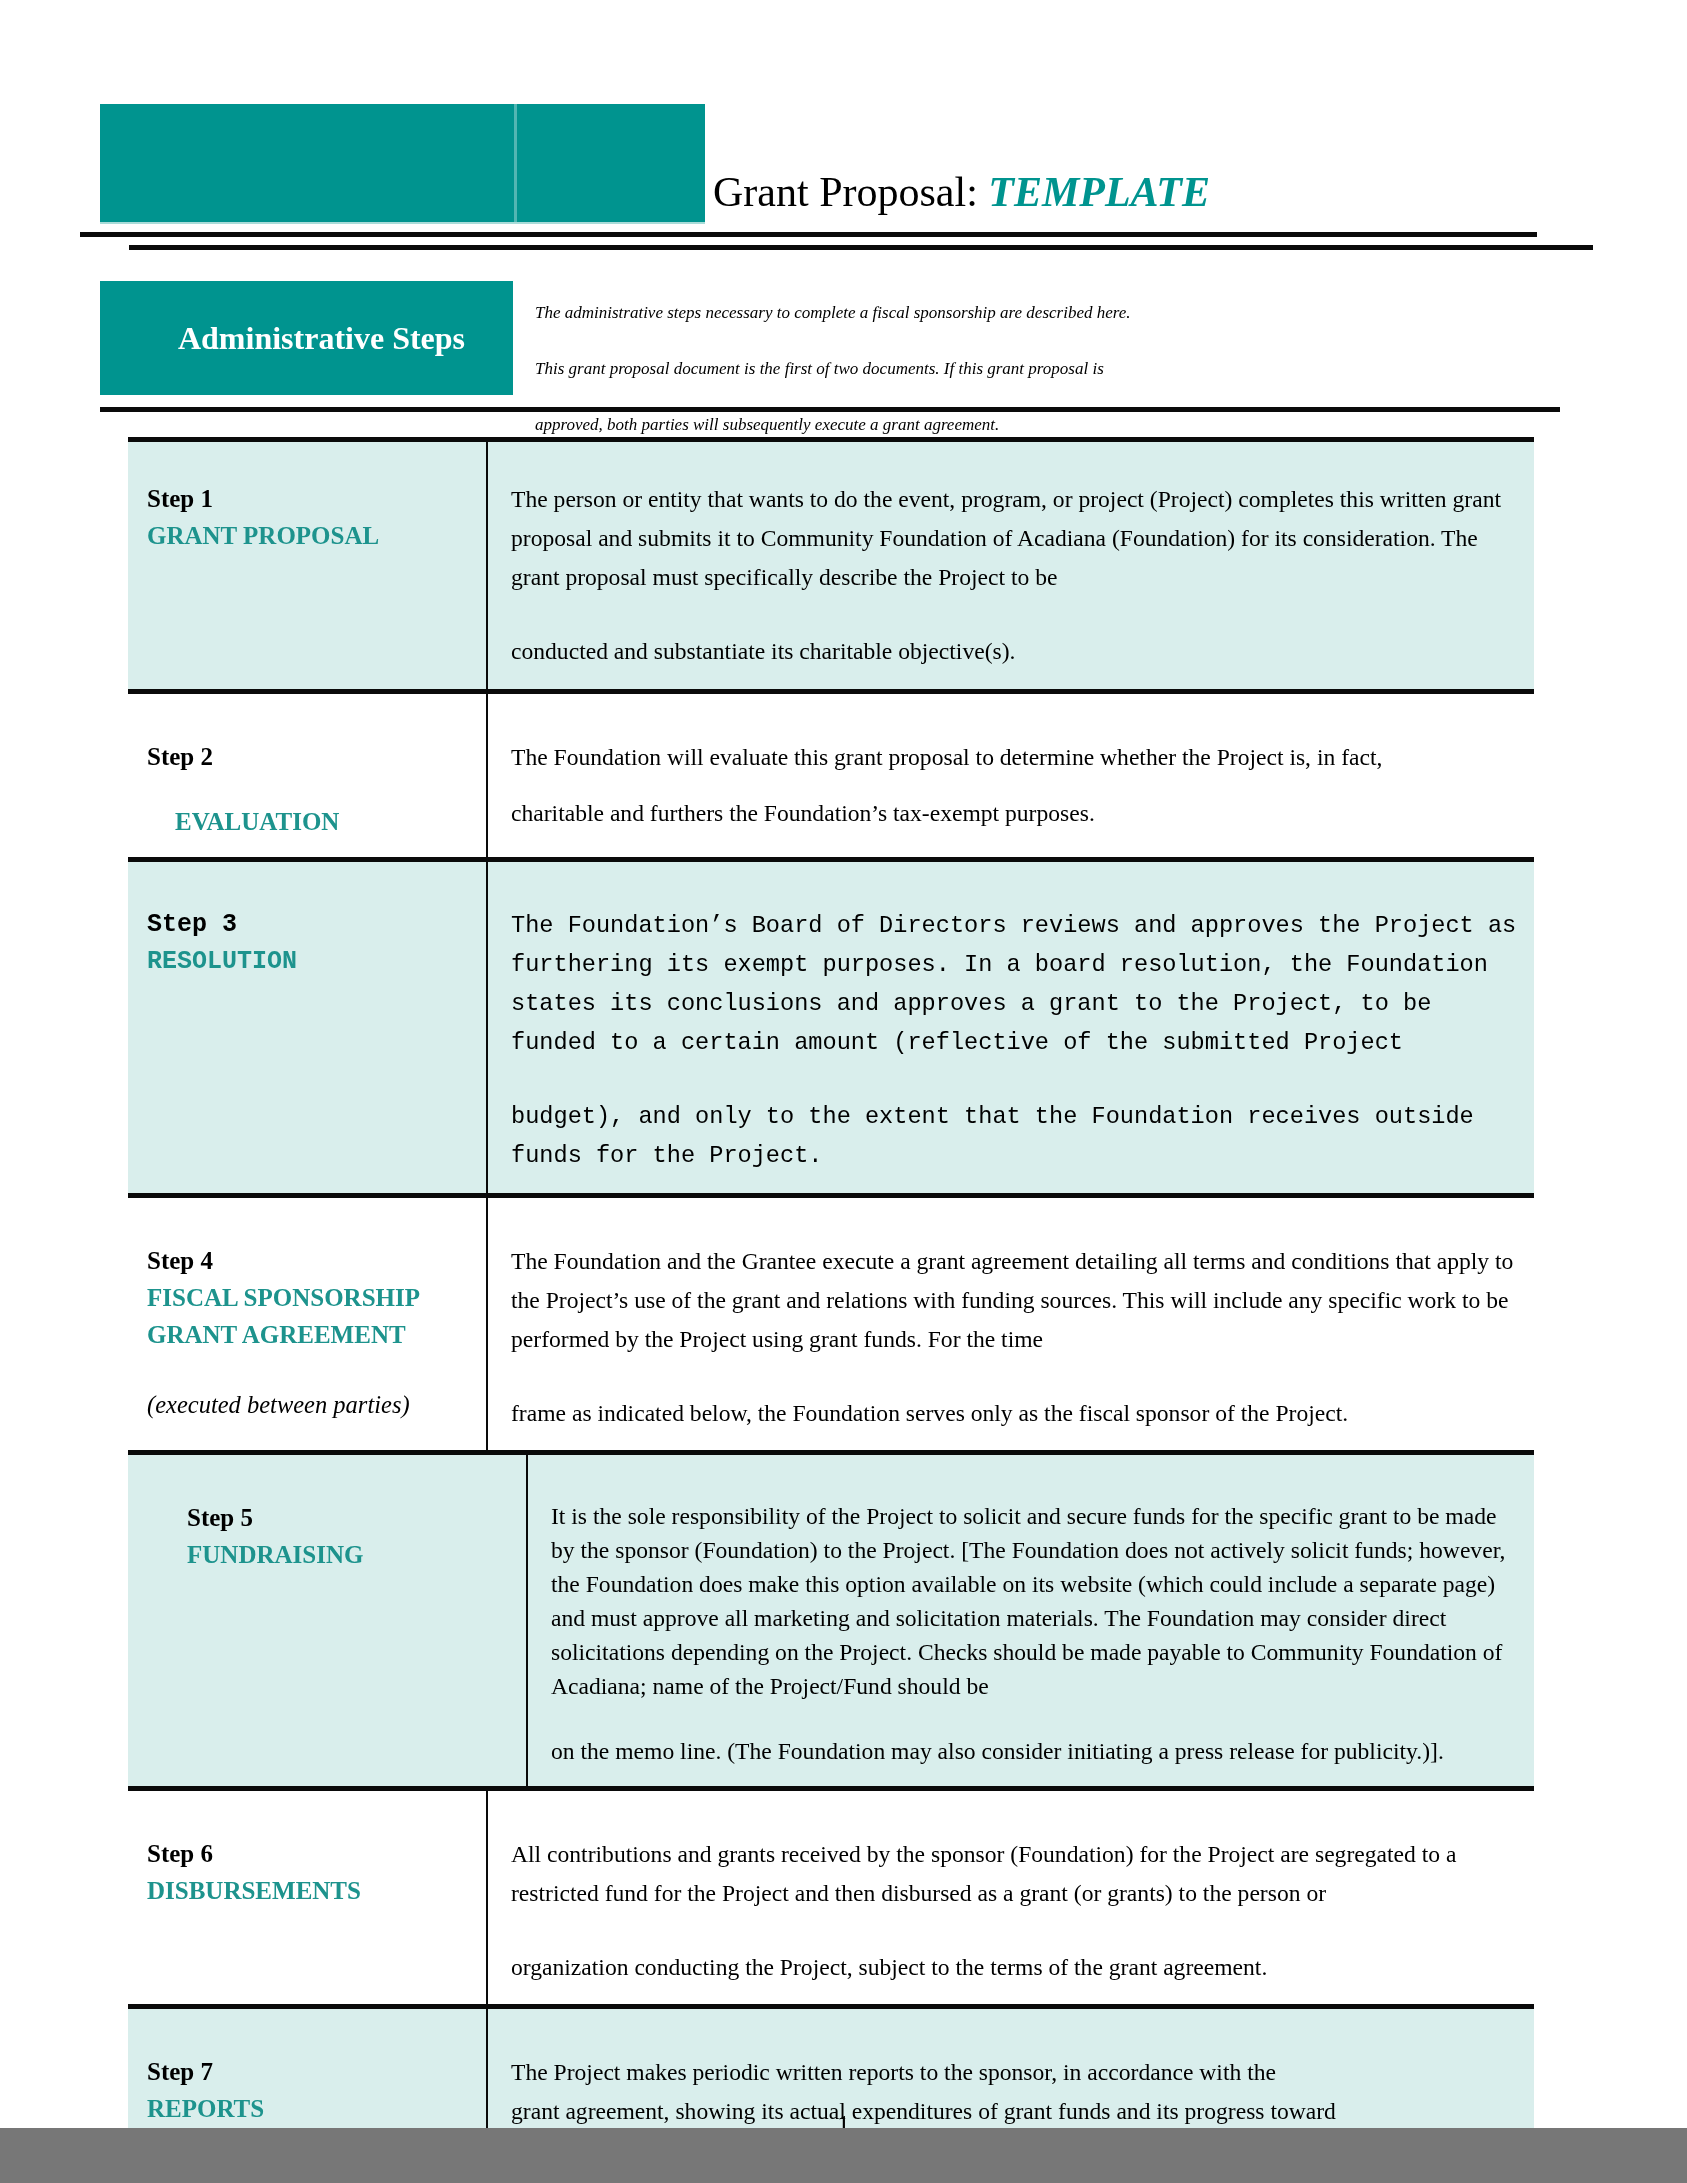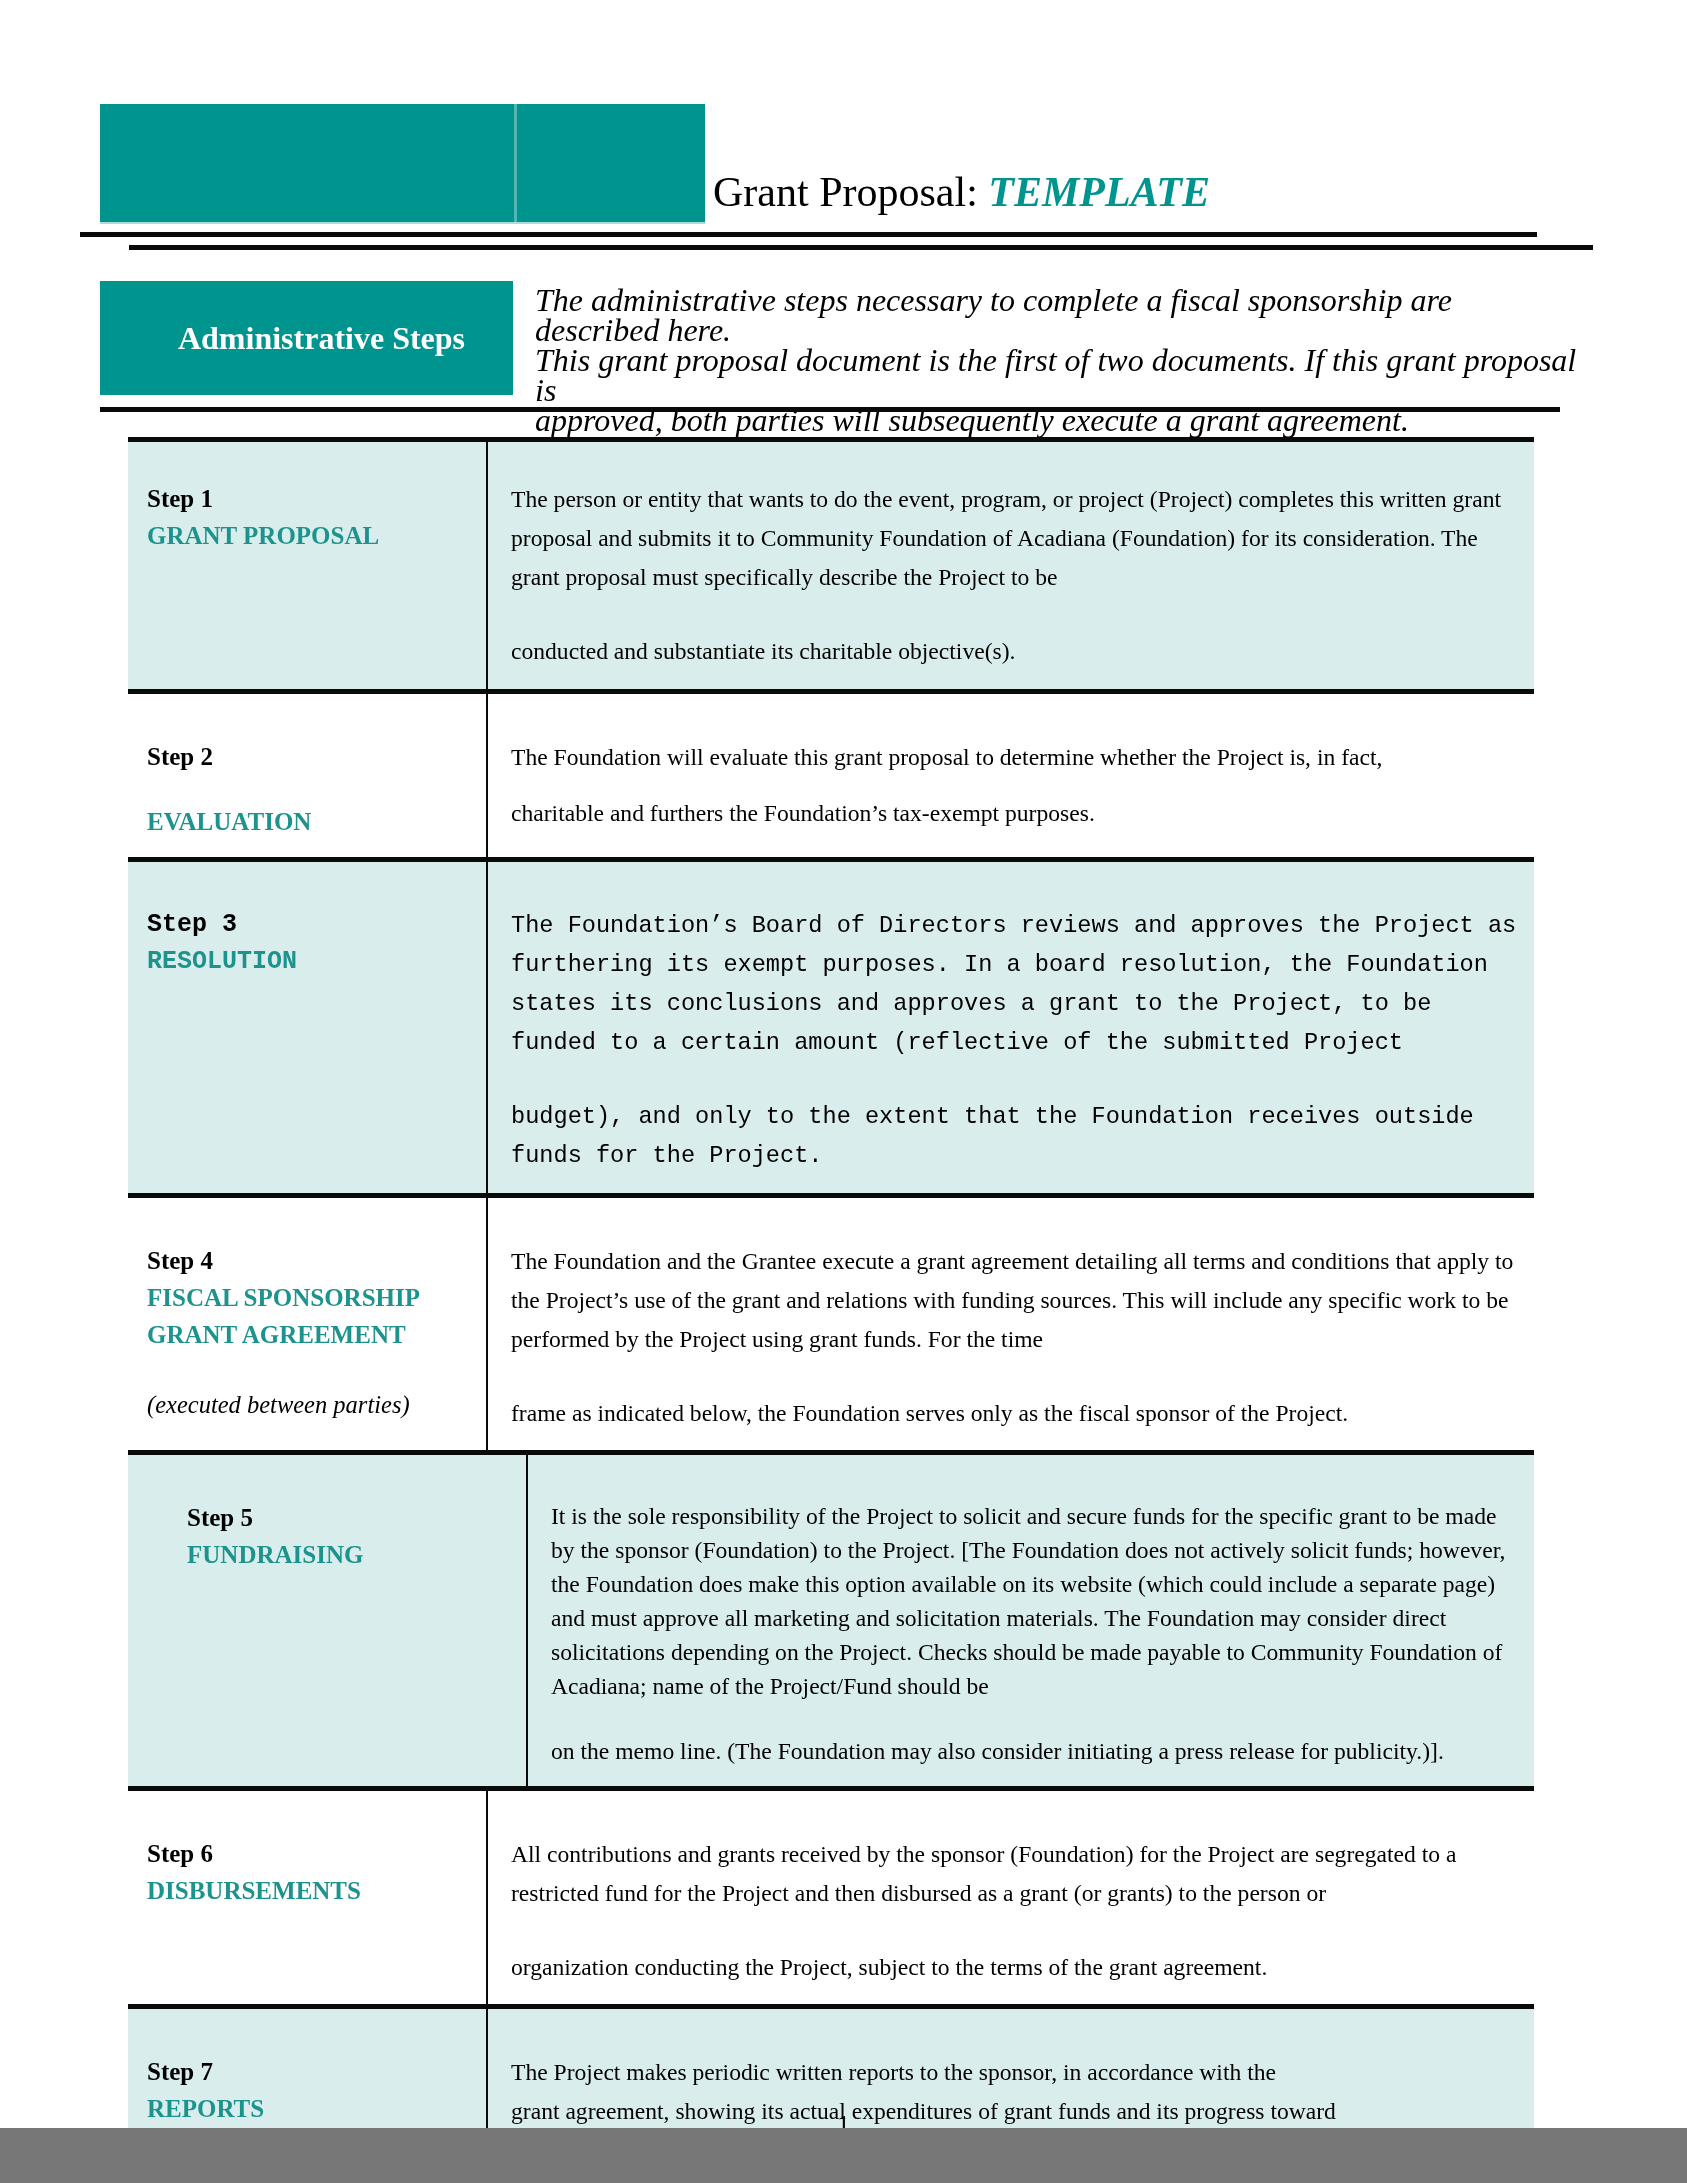--- a/index.html
+++ b/index.html
@@ -45,21 +45,21 @@
   .admin-box{
     position:absolute;left:100px;top:281px;width:413px;height:114px;
     background:var(--teal);
     color:#fff;font-weight:bold;font-size:32px;
     display:flex;align-items:center;justify-content:center;
     padding-left:30px;
     white-space:nowrap;
   }
   .admin-desc{
     position:absolute;left:535px;top:285px;width:1048px;
-    font-style:italic;font-size:32px;line-height:30px;
+    font-style:italic;font-size:17px;line-height:56px;
     white-space:pre-line;
   }
   .admin-rule{left:100px;top:407px;width:1460px;}
 
   
   .steps-table{
     position:absolute;left:128px;top:437px;width:1406px;
     border-top:5.2px solid var(--ink);
   }
   .step-row{
@@ -86,21 +86,21 @@
   .row-7{min-height:210px;}
 
   .step-label{
     font-size:25px;font-weight:bold;line-height:37px;color:#000;
   }
   .step-name{
     font-size:25px;font-weight:bold;line-height:37px;
     color:var(--teal-text);
     white-space:pre-line;
   }
-  .row-2 .step-name{margin-top:28px;}
+  .row-2 .step-name{margin-top:28px;margin-left:28px;}
   .step-note{
     font-size:24.5px;font-style:italic;margin-top:38px;color:#000;
     white-space:nowrap;
   }
 
   .step-body{
     font-size:23.6px;line-height:39px;
     white-space:pre-line;
   }
   .step-tail{

